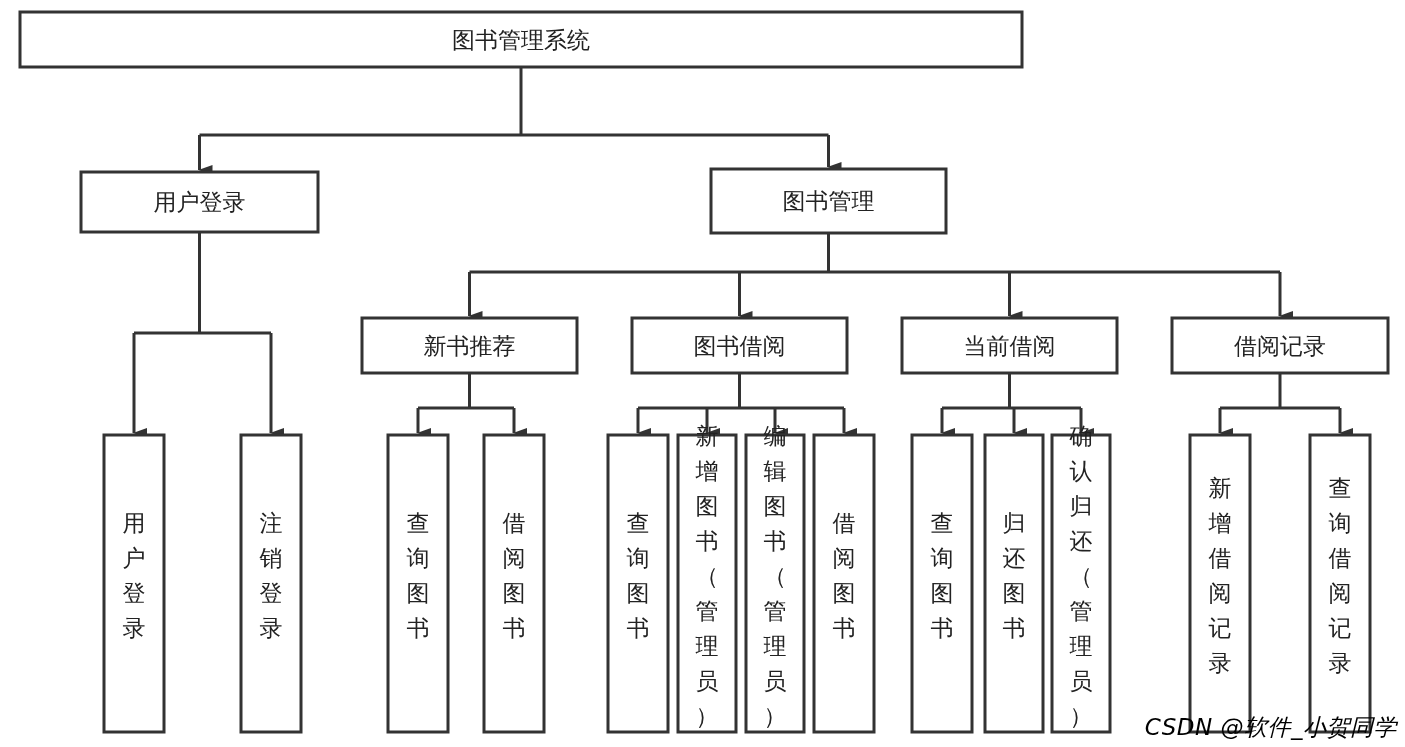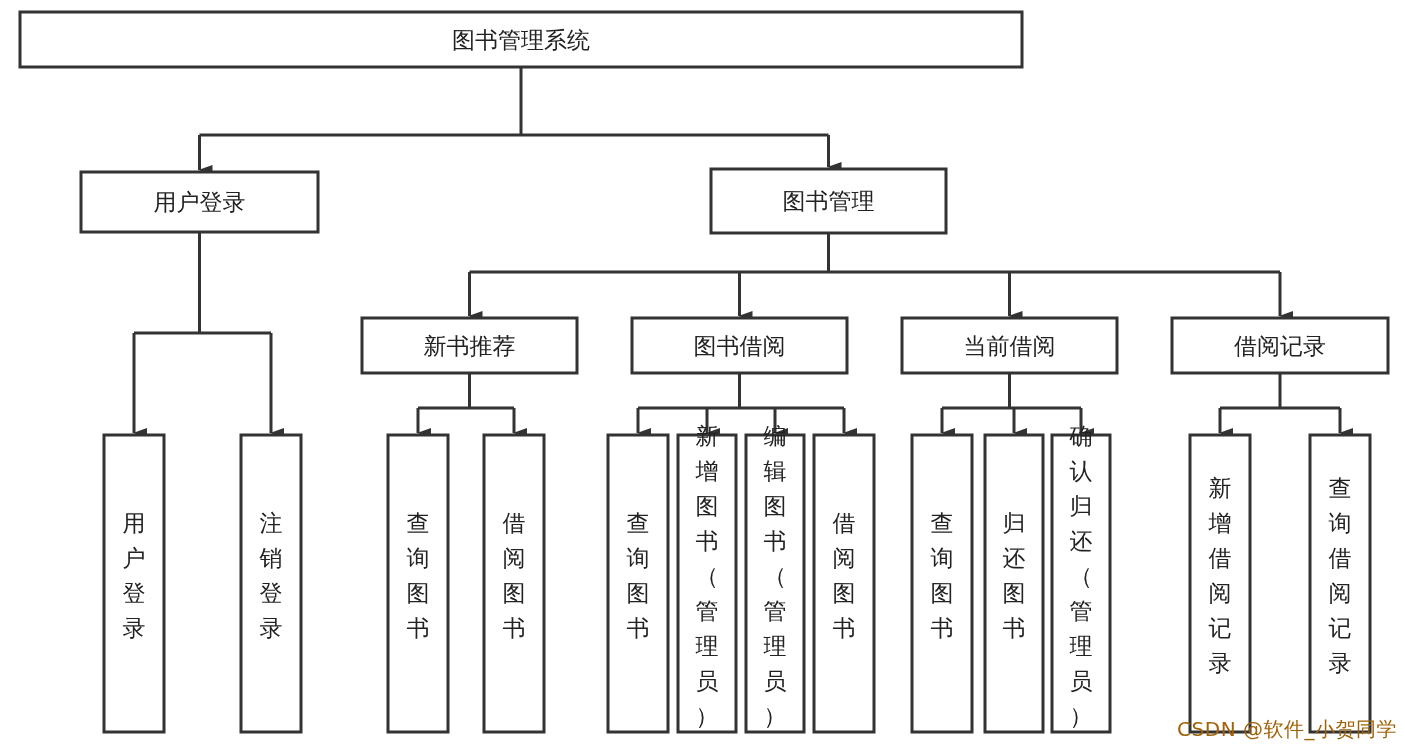--- a/index.html
+++ b/index.html
@@ -36,25 +36,26 @@
     stroke-width:3;
     fill:none;
     stroke-linecap:butt;
   }
   .arrow-head{fill:#333333;stroke:none;}
   .watermark{
     position:absolute;
     right:8px;
     bottom:4px;
     font-family:"DejaVu Sans","Liberation Sans",sans-serif;
-    font-size:20px;
-    color:#a16207;
+    font-size:23px;
+    color:#000000;
     letter-spacing:0.5px;
     white-space:nowrap;
     user-select:none;
+    font-style:italic;
   }
 </style>
 </head>
 <body>
 
 <div id="diagram-root">
 
   <svg id="tree-svg" viewBox="0 0 1405 747">
     <defs>
       <marker id="arrow" viewBox="0 0 12 14" refX="6" refY="13" markerWidth="12" markerHeight="14" orient="auto-start-reverse" markerUnits="userSpaceOnUse">

